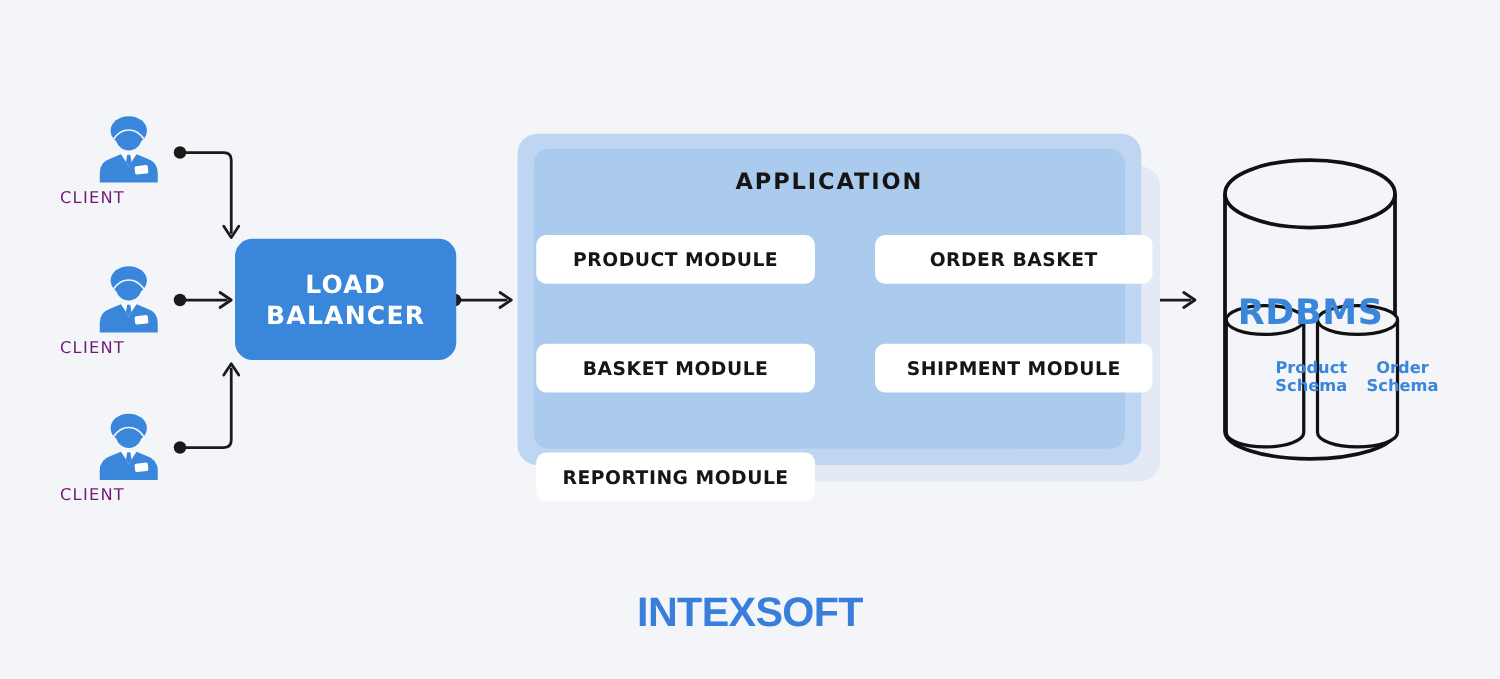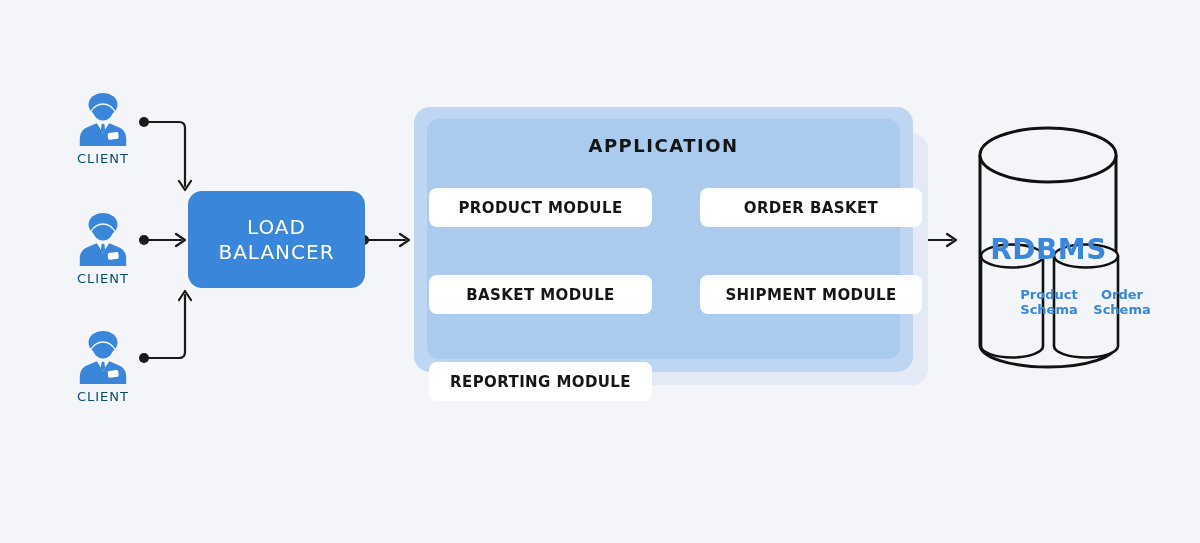--- a/index.html
+++ b/index.html
@@ -8,28 +8,28 @@
     background:#f4f5f8;
     font-family:"DejaVu Sans","Liberation Sans",sans-serif;
     color:#1a1a1a;
   }
   .abs{position:absolute;}
   .overlay{left:0;top:0;width:1200px;height:543px;pointer-events:none;}
 
   
   .client-icon{width:58px;height:58px;}
   .client-label{
-    width:110px;text-align:center;font-size:13px;letter-spacing:1px;color:#0c4a6e;
+    width:110px;text-align:left;font-size:13px;letter-spacing:1px;color:#701a75;
   }
 
   
   .lb{
     left:188px;top:191px;width:177px;height:97px;background:#3a86da;border-radius:14px;
     display:flex;flex-direction:column;align-items:center;justify-content:center;
-    color:#fff;font-weight:normal;font-size:20px;letter-spacing:1px;line-height:1.25;
+    color:#fff;font-weight:bold;font-size:20px;letter-spacing:1px;line-height:1.25;
   }
 
   
   .app-shadow{left:441px;top:133px;width:487px;height:252px;background:#e3eaf6;border-radius:16px;}
   .app-outer {left:414px;top:107px;width:499px;height:265px;background:#bfd6f2;border-radius:16px;}
   .app-inner {left:427px;top:119px;width:473px;height:240px;background:#abcbee;border-radius:12px;}
   .app-title {
     left:427px;top:135px;width:473px;text-align:center;
     font-weight:bold;font-size:18px;letter-spacing:1.5px;color:#151515;
   }
@@ -176,14 +176,15 @@
   <div class="abs rdbms-title">RDBMS</div>
   <div class="abs schema schema-product">
     <div>Product</div>
     <div>Schema</div>
   </div>
   <div class="abs schema schema-order">
     <div>Order</div>
     <div>Schema</div>
   </div>
 
+  <div class="abs logo">INTEXSOFT</div>
 
 </div>
 
 </body></html>

